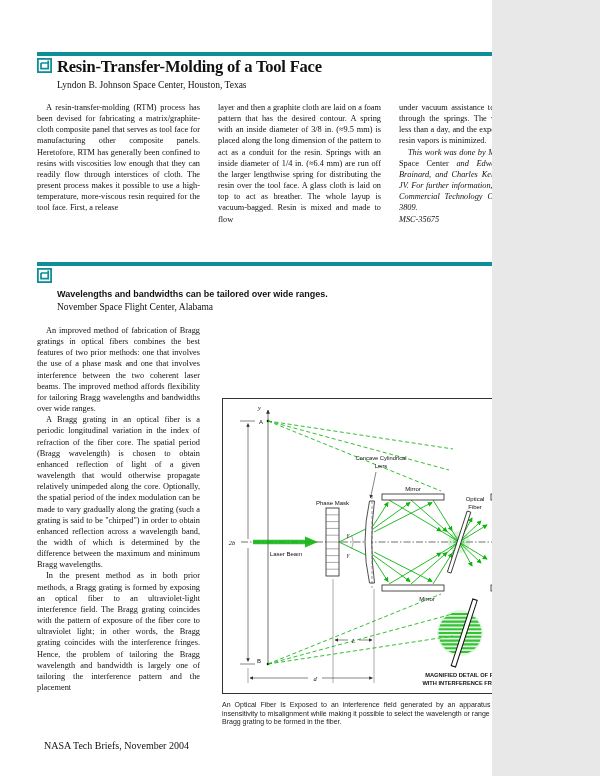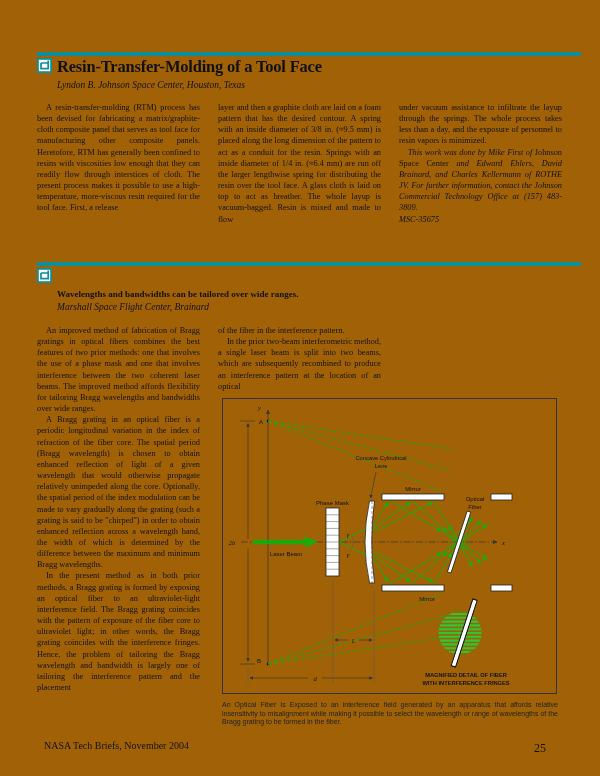--- a/index.html
+++ b/index.html
@@ -1,22 +1,22 @@
 <!DOCTYPE html>
 <html style="--accent: #0e8e96; --green: #0cb40c; --fringe: #35c335;"><head>
 <meta charset="utf-8">
 <style>
   html,body{margin:0;padding:0;background:#e8e8e8}
-  .page{position:relative;width:600px;height:776px;background:#a16207;overflow:hidden;
+  .page{position:relative;width:492px;height:776px;background:#ffffff;overflow:hidden;
         font-family:"Liberation Serif",serif;color:#111}
   .bar{position:absolute;left:37px;width:544px;height:3.5px;background:var(--accent,#0e8e96)}
   .icon{position:absolute;left:37px;width:15px;height:15px}
   .title{position:absolute;left:57px;font-weight:bold;font-size:16.5px;letter-spacing:-.2px;white-space:nowrap}
-  .byline{position:absolute;left:57px;font-style:italic;font-size:9.5px}
-  .subtitle{position:absolute;left:57px;font-family:Liberation Serif, serif;font-weight:bold;font-size:9px}
+  .byline{position:absolute;left:57px;font-size:9.5px}
+  .subtitle{position:absolute;left:57px;font-family:Liberation Sans, sans-serif;font-weight:bold;font-size:9px}
   .col{position:absolute;width:163px;font-size:8.3px;line-height:11.15px;text-align:justify}
   .col p{margin:0;text-indent:9px}
   .col p.ni{text-indent:0}
   .it{font-style:italic}
   .bd{font-weight:normal}
   .figbox{position:absolute;left:222px;top:398px;width:335px;height:296px;border:1px solid #333;box-sizing:border-box}
   .figcap{position:absolute;left:222px;top:701px;width:336px;font-family:"Liberation Sans",sans-serif;
           font-size:7px;line-height:8.6px;text-align:justify;color:#222}
   .footer-l{position:absolute;left:44px;top:740px;font-size:10px}
   .footer-r{position:absolute;left:534px;top:741px;font-size:12px}
@@ -60,30 +60,26 @@
   </div>
 
   <div class="bar" style="top:262px"></div>
   <div class="icon" style="top:268px">
     <svg width="15" height="15" viewBox="0 0 15 15">
       <rect x="0.9" y="0.9" width="13.2" height="13.2" fill="#fff" stroke="var(--accent,#0e8e96)" stroke-width="1.8"></rect>
       <path d="M4,5 h7.2 M4,5 v5.6 h7.2 v-8" stroke="var(--accent,#0e8e96)" stroke-width="1.7" fill="none"></path>
     </svg>
   </div>
   <div class="subtitle" style="top:289px">Wavelengths and bandwidths can be tailored over wide ranges.</div>
-  <div class="byline" style="top:302px">Marshall Space Flight Center, Brainard</div>
+  <div class="byline" style="top:302px">November Space Flight Center, Alabama</div>
 
   <div class="col" style="left:37px;top:325px">
     <p>An improved method of fabrication of Bragg gratings in optical fibers combines the best features of two prior methods: one that involves the use of a phase mask and one that involves interference between the two coherent laser beams. The improved method affords flexibility for tailoring Bragg wavelengths and bandwidths over wide ranges.</p>
     <p>A Bragg grating in an optical fiber is a periodic longitudinal variation in the index of refraction of the fiber core. The spatial period (Bragg wavelength) is chosen to obtain enhanced reflection of light of a given wavelength that would otherwise propagate relatively unimpeded along the core. Optionally, the spatial period of the index modulation can be made to vary gradually along the grating (such a grating is said to be "chirped") in order to obtain enhanced reflection across a wavelength band, the width of which is determined by the difference between the maximum and minimum Bragg wavelengths.</p>
     <p>In the present method as in both prior methods, a Bragg grating is formed by exposing an optical fiber to an ultraviolet-light interference field. The Bragg grating coincides with the pattern of exposure of the fiber core to ultraviolet light; in other words, the Bragg grating coincides with the interference fringes. Hence, the problem of tailoring the Bragg wavelength and bandwidth is largely one of tailoring the interference pattern and the placement</p>
-  </div>
-  <div class="col" style="left:218px;top:325px">
-    <p class="ni">of the fiber in the interference pattern.</p>
-    <p>In the prior two-beam interferometric method, a single laser beam is split into two beams, which are subsequently recombined to produce an interference pattern at the location of an optical</p>
   </div>
 
   <div class="figbox">
     <svg width="333" height="294" viewBox="0 0 333 294">
       <defs>
         <marker id="arrB" viewBox="0 0 6 6" markerWidth="6" markerHeight="6" refX="5.5" refY="3" orient="auto">
           <path d="M0,0 L6,3 L0,6 Z" fill="#333"></path>
         </marker>
         <marker id="arrG" viewBox="0 0 6 6" markerWidth="5.5" markerHeight="5.5" refX="5" refY="3" orient="auto">
           <path d="M0,0 L6,3 L0,6 Z" fill="#0cb40c"></path>

